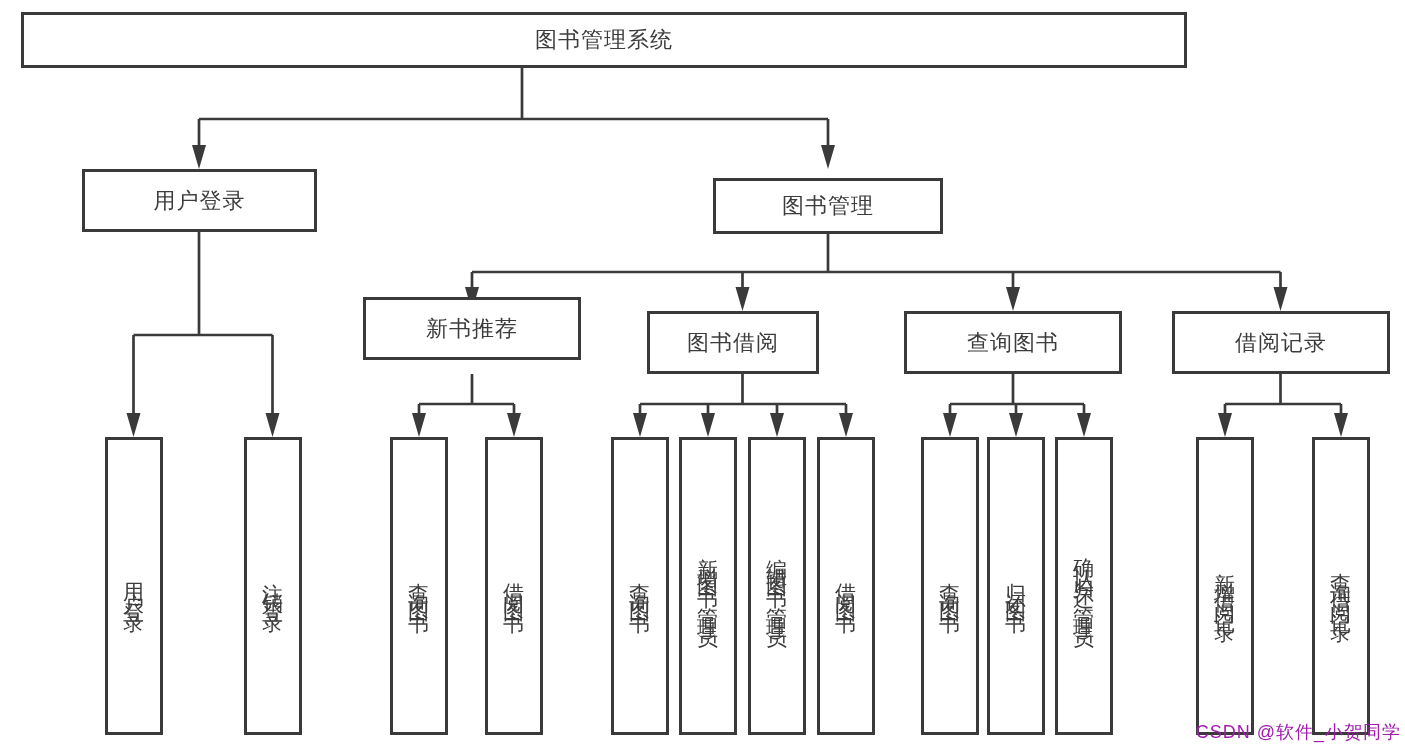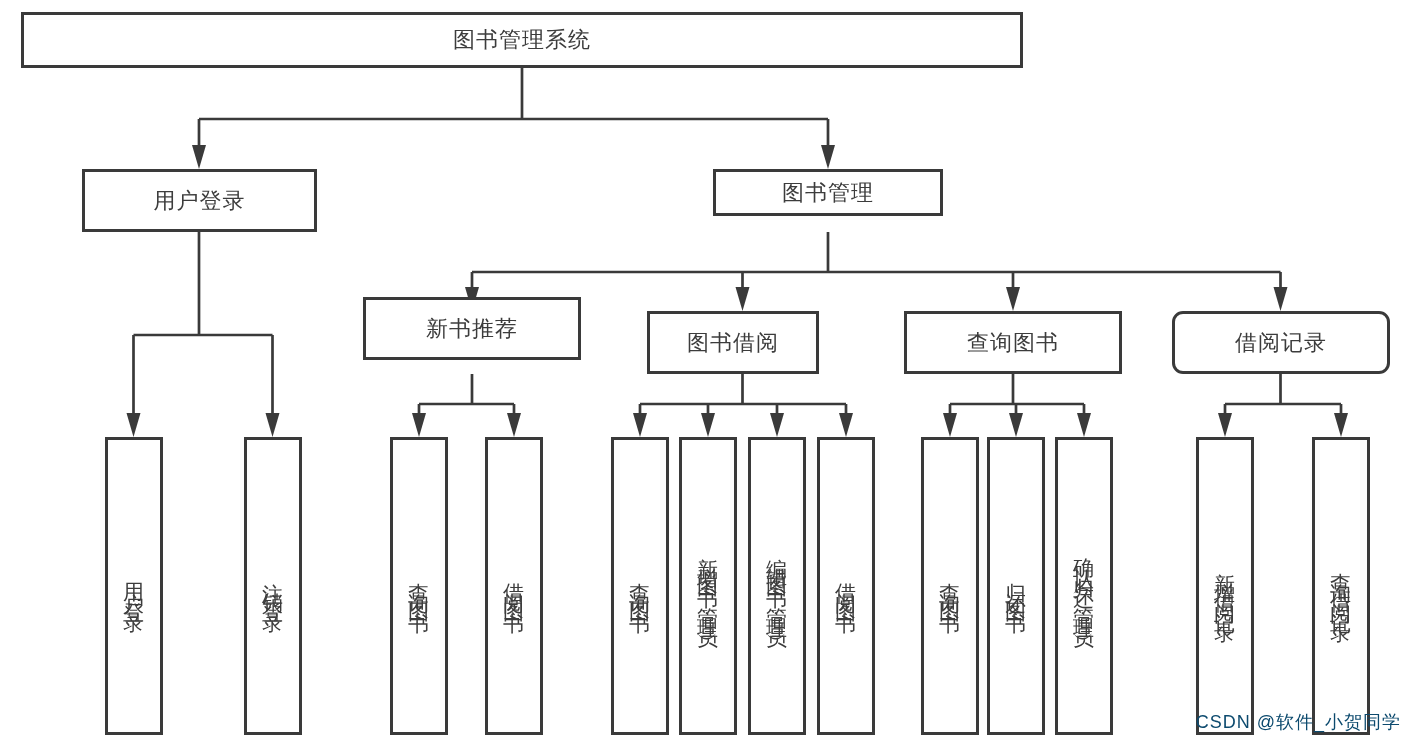--- a/index.html
+++ b/index.html
@@ -42,23 +42,23 @@
     writing-mode: vertical-rl;
     text-orientation: mixed;
     font-size: 21px;
     letter-spacing: 10px;
     line-height: 1;
     white-space: nowrap;
   }
   #watermark {
     position: absolute;
     right: 4px;
-    bottom: 13px;
+    bottom: 3px;
     font-size: 18px;
-    color: #0c4a6e;
+    color: #a21caf;
     letter-spacing: 1px;
     z-index: 3;
     white-space: nowrap;
   }
 </style>
 </head>
 <body>
 
 <div id="canvas">
   <svg id="connectors" viewBox="0 0 1405 747" xmlns="http://www.w3.org/2000/svg">
@@ -83,27 +83,27 @@
       <polygon points="839,413 853,413 846,437" fill="#3a3a3a"></polygon>
       <path d="M 1013 374 L 1013 404 M 950 404 L 1084 404 M 950 404 L 950 417 M 1016 404 L 1016 417 M 1084 404 L 1084 417" fill="none" stroke="#3a3a3a" stroke-width="2.7"></path>
       <polygon points="943,413 957,413 950,437" fill="#3a3a3a"></polygon>
       <polygon points="1009,413 1023,413 1016,437" fill="#3a3a3a"></polygon>
       <polygon points="1077,413 1091,413 1084,437" fill="#3a3a3a"></polygon>
       <path d="M 1280.5 374 L 1280.5 404 M 1225 404 L 1341 404 M 1225 404 L 1225 417 M 1341 404 L 1341 417" fill="none" stroke="#3a3a3a" stroke-width="2.7"></path>
       <polygon points="1218,413 1232,413 1225,437" fill="#3a3a3a"></polygon>
       <polygon points="1334,413 1348,413 1341,437" fill="#3a3a3a"></polygon>
     </svg>
   <div id="watermark">CSDN @软件_小贺同学</div>
-<div class="node h" style="left: 21px; top: 12px; width: 1002px; height: 56px;">图书管理系统</div>
+<div class="node h" style="left: 21px; top: 12px; width: 1166px; height: 56px;">图书管理系统</div>
     <div class="node h" style="left: 82px; top: 169px; width: 235px; height: 63px;">用户登录</div>
-    <div class="node h" style="left: 713px; top: 169px; width: 230px; height: 47px;">图书管理</div>
+    <div class="node h" style="left: 713px; top: 178px; width: 230px; height: 56px;">图书管理</div>
     <div class="node h" style="left: 363px; top: 297px; width: 218px; height: 63px;">新书推荐</div>
     <div class="node h" style="left: 634px; top: 311px; width: 172px; height: 63px; margin-left: 13px;">图书借阅</div>
     <div class="node h" style="left: 904px; top: 311px; width: 218px; height: 63px;">查询图书</div>
-    <div class="node h" style="left: 1172px; top: 311px; width: 218px; height: 63px; border-radius: 11px;">借阅记录</div>
+    <div class="node h" style="left: 1172px; top: 311px; width: 218px; height: 63px;">借阅记录</div>
     <div class="node v" style="left: 105px; top: 437px; width: 58px; height: 298px;">用户登录</div>
     <div class="node v" style="left: 244px; top: 437px; width: 58px; height: 298px;">注销登录</div>
     <div class="node v" style="left: 390px; top: 437px; width: 58px; height: 298px;">查询图书</div>
     <div class="node v" style="left: 485px; top: 437px; width: 58px; height: 298px;">借阅图书</div>
     <div class="node v" style="left: 611px; top: 437px; width: 58px; height: 298px;">查询图书</div>
     <div class="node v" style="left: 679px; top: 437px; width: 58px; height: 298px;">新增图书（管理员）</div>
     <div class="node v" style="left: 748px; top: 437px; width: 58px; height: 298px;">编辑图书（管理员）</div>
     <div class="node v" style="left: 817px; top: 437px; width: 58px; height: 298px;">借阅图书</div>
     <div class="node v" style="left: 921px; top: 437px; width: 58px; height: 298px;">查询图书</div>
     <div class="node v" style="left: 987px; top: 437px; width: 58px; height: 298px;">归还图书</div>

